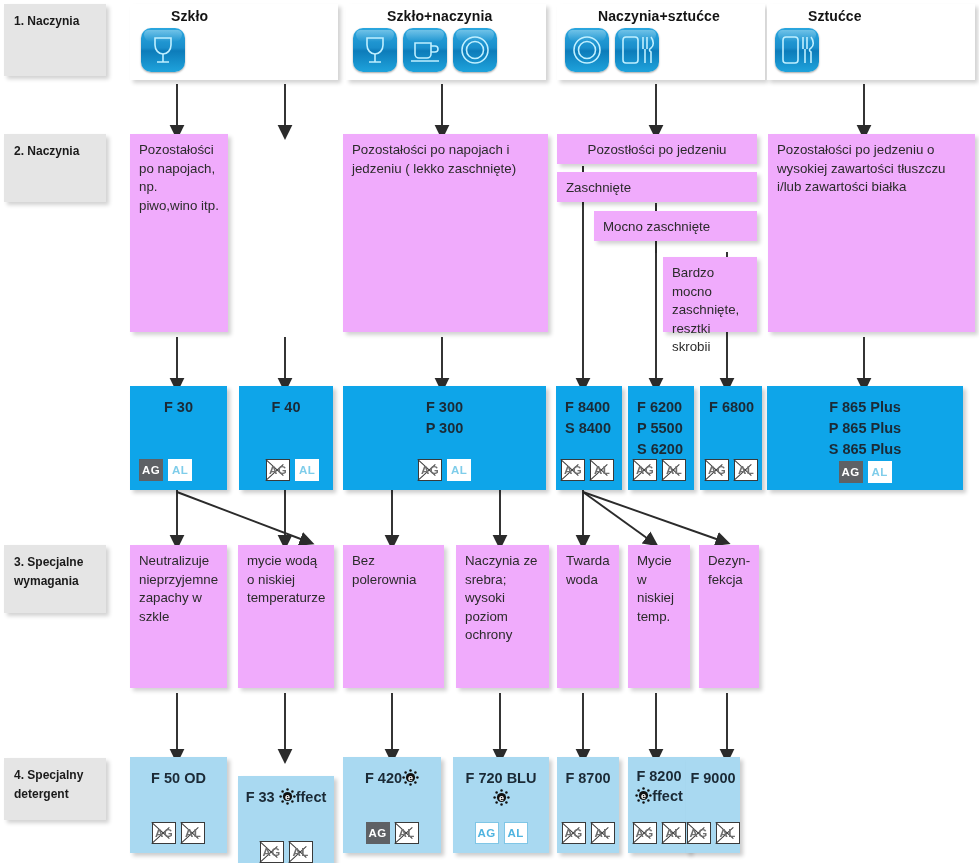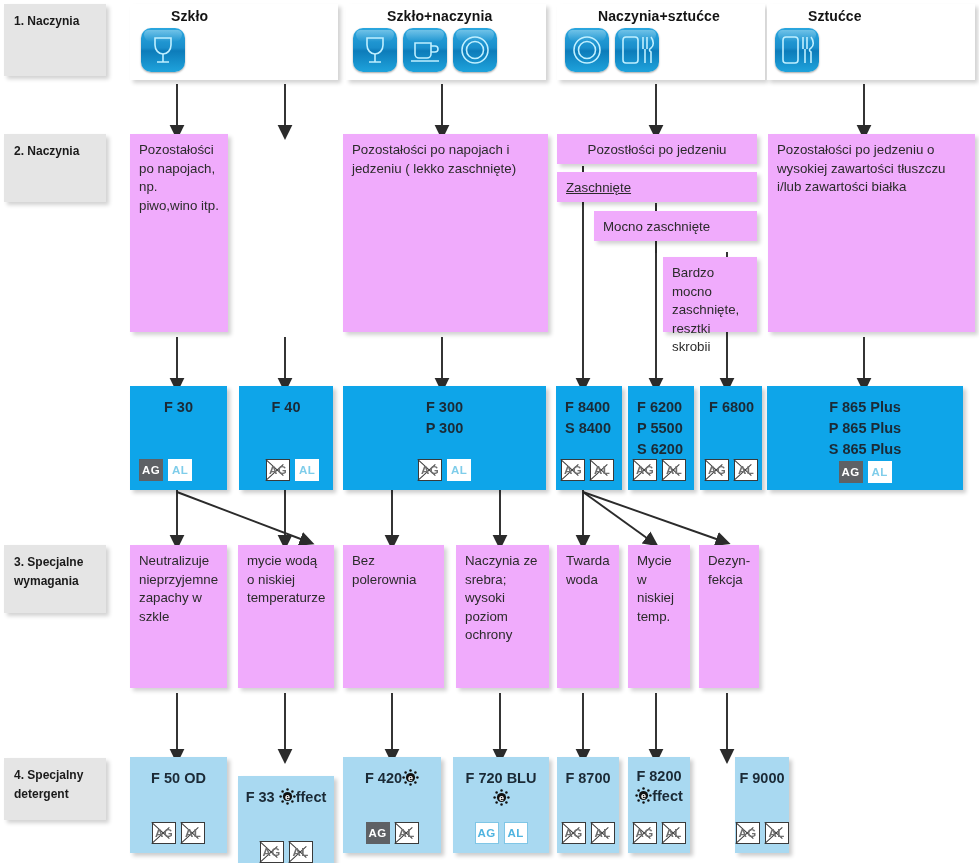--- a/index.html
+++ b/index.html
@@ -300,21 +300,21 @@
   </div>
 
 
   <div class="card textcard" style="left:343px;top:134px;width:205px;height:198px;">
     <span>Pozostałości po napojach i jedzeniu ( lekko zaschnięte)</span>
   </div>
 
   <div class="card textcard center" style="left:557px;top:134px;width:200px;height:30px;">
     <span>Pozostłości po jedzeniu</span>
   </div>
-  <div class="card textcard" style="left:557px;top:172px;width:200px;height:30px;text-decoration:underline;">
+  <div class="card textcard" style="left:557px;top:172px;width:200px;height:30px;">
     <span>Zaschnięte</span>
   </div>
   <div class="card textcard" style="left:594px;top:211px;width:163px;height:30px;">
     <span>Mocno zaschnięte</span>
   </div>
   <div class="card textcard" style="left:663px;top:257px;width:94px;height:75px;">
     <span>Bardzo mocno zaschnięte, resztki skrobii</span>
   </div>
 
   <div class="card textcard" style="left:768px;top:134px;width:207px;height:198px;">
@@ -588,21 +588,21 @@
     <div class="badges center">
       <div class="badge off">
           <span class="lbl">AG</span>
         </div>
       <div class="badge off">
           <span class="lbl">AL</span>
         </div>
     </div>
   </div>
 
-  <div class="prod light" style="left:735px;top:757px;width:54px;height:96px;">
+  <div class="prod light" style="left:686px;top:757px;width:54px;height:96px;">
     <div class="pname">
       <span>F 9000</span>
     </div>
     <div class="badges center">
       <div class="badge off">
           <span class="lbl">AG</span>
         </div>
       <div class="badge off">
           <span class="lbl">AL</span>
         </div>

